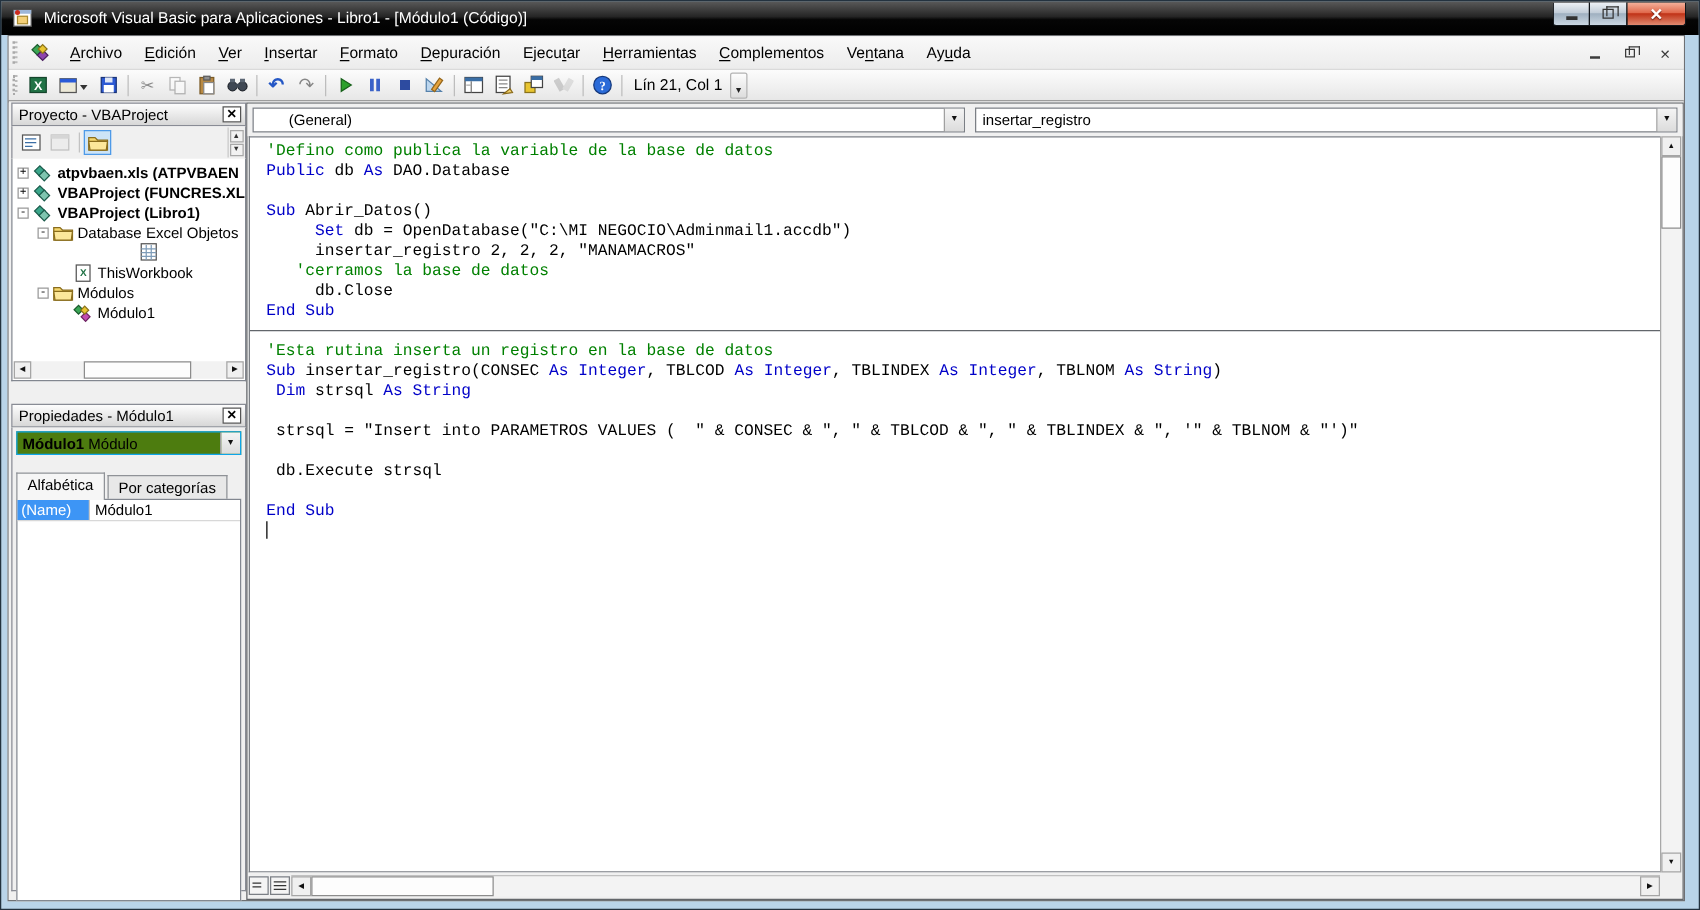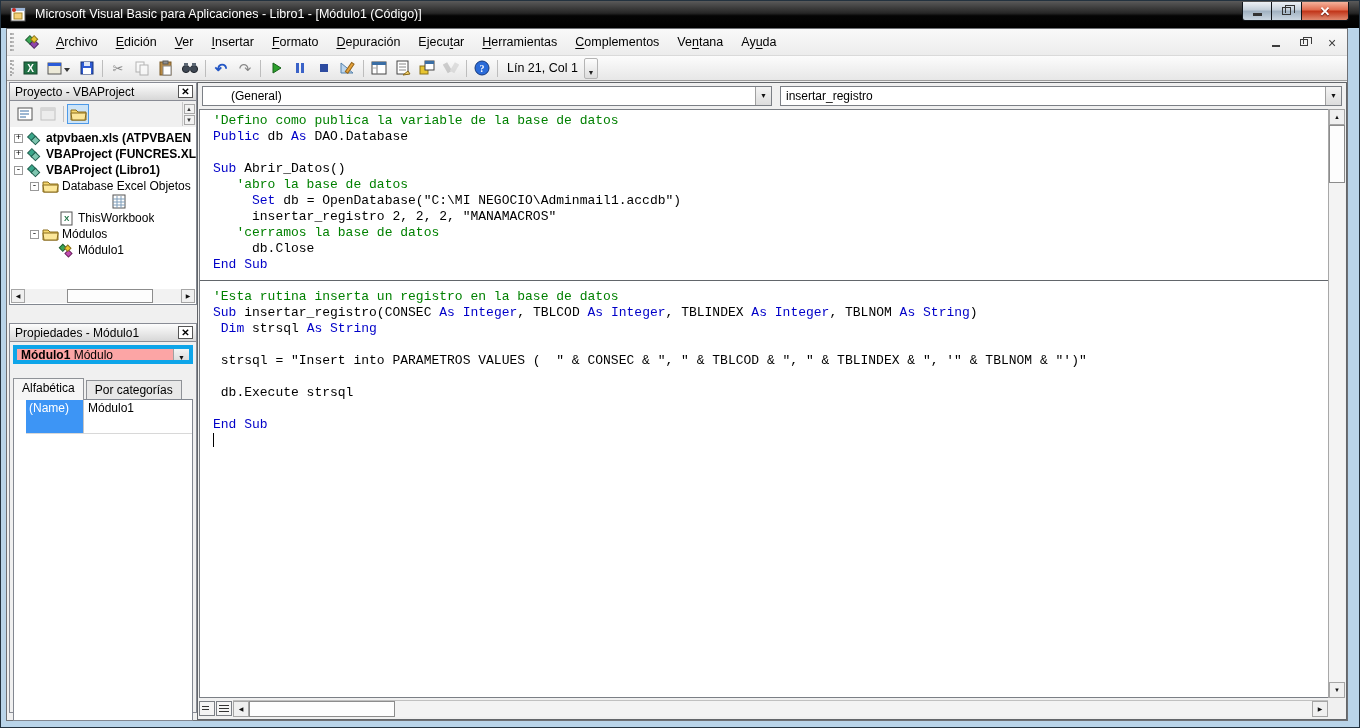--- a/index.html
+++ b/index.html
@@ -68,28 +68,28 @@
   .tree-row .exp { width:9px; height:9px; border:1px solid #999; background:#fff; font-size:9px; line-height:7px; text-align:center; margin-right:3px; flex:none; font-family:"Liberation Mono",monospace; }
   .tree-row .ticn { width:17px; height:15px; flex:none; margin-right:3px; }
   .tree-row .lbl { overflow:hidden; }
   .tree-hsb { position:absolute; left:1px; right:1px; bottom:1px; height:14px; background:#f2f2f2; display:flex; }
   .sbtn { width:14px; height:14px; background:#f0f0f0; border:1px solid #a5a5a5; font-size:6px; color:#111; text-align:center; line-height:12px; flex:none; }
   .hthumb { width:86px; height:14px; background:#fdfdfd; border:1px solid #8c8c8c; margin-left:42px; }
 
   
   #properties-panel { top:241px; height:392px; }
   .prop-body { background:#f0f0f0; border:1px solid #898c95; border-top:none; height:371px; padding:3px 3px 0 3px; }
-  .obj-combo { height:19px; background:#fca5a5; border:4px solid #0ea5e9; display:flex; align-items:center;justify-content:space-between; }
+  .obj-combo { height:19px; background:#4d7c0f; border:1px solid #0ea5e9; display:flex; align-items:center;justify-content:space-between; }
   .obj-combo .txt { flex:1; padding-left:4px; white-space:nowrap; overflow:hidden; }
   .combo-btn { width:16px; height:100%; background:linear-gradient(#f4f4f4,#dcdcdc); border-left:1px solid #a0a0a0; font-size:7px; text-align:center; line-height:17px; color:#111; flex:none; }
   .tabs { display:flex; margin-top:4px; height:32px; align-items:flex-end; }
   .tab { padding:2px 8px 3px 8px; border:1px solid #8f9297; border-bottom:none; background:#e8e8e8; font-size:12px; margin-right:2px; }
   .tab.active { background:#f6f6f6; padding-bottom:5px; position:relative; z-index:2; }
   .prop-grid { background:#fff; border:1px solid #828790; height:322px; margin-top:-1px; position:relative; z-index:1; }
-  .prow { height:34px; display:flex; border-bottom:1px solid #d8d8d8; font-size:12px;margin-left:12px; }
+  .prow { height:17px; display:flex; border-bottom:1px solid #d8d8d8; font-size:12px; }
   .prow .pname { width:58px; padding:1px 3px; background:#3d95f5; color:#fff; border-right:1px solid #c6c6c6; }
   .prow .pval { flex:1; padding:1px 4px; }
 
   
   .codewin { position:absolute; left:190px; top:0; width:1150px; height:638px; background:#f0f0f0; border:1px solid #63666a; }
   .combo-row { height:26px; display:flex; align-items:center; padding:0 4px; gap:8px; background:#f0f0f0; }
   .combo { height:20px; background:#fff; border:1px solid #7b7f85; display:flex; align-items:center; font-size:12px; }
   .combo .txt { flex:1; padding-left:5px; white-space:nowrap; overflow:hidden; }
   #combo-general { width:570px;padding-left:23px; }
   #combo-proc { flex:1; }
@@ -487,21 +487,20 @@
           <span class="txt">insertar_registro</span>
           <div class="combo-btn">▼</div>
         </div>
       </div>
 
       <div class="code-area" id="code-area">
           <div class="cl"><span class="c-cm">'Defino como publica la variable de la base de datos</span></div>
           <div class="cl"><span class="c-kw">Public</span><span class="c-tx"> db </span><span class="c-kw">As</span><span class="c-tx"> DAO.Database</span></div>
           <div class="cl"></div>
           <div class="cl"><span class="c-kw">Sub</span><span class="c-tx"> Abrir_Datos()</span></div>
-          <div class="cl"><span class="c-cm">   'abro la base de datos</span></div>
           <div class="cl"><span class="c-tx">     </span><span class="c-kw">Set</span><span class="c-tx"> db = OpenDatabase("C:\MI NEGOCIO\Adminmail1.accdb")</span></div>
           <div class="cl"><span class="c-tx">     insertar_registro 2, 2, 2, "MANAMACROS"</span></div>
           <div class="cl"><span class="c-cm">   'cerramos la base de datos</span></div>
           <div class="cl"><span class="c-tx">     db.Close</span></div>
           <div class="cl"><span class="c-kw">End Sub</span></div>
           <div class="cl proc-sep"></div>
           <div class="cl"><span class="c-cm">'Esta rutina inserta un registro en la base de datos</span></div>
           <div class="cl"><span class="c-kw">Sub</span><span class="c-tx"> insertar_registro(CONSEC </span><span class="c-kw">As</span><span class="c-tx"> </span><span class="c-kw">Integer</span><span class="c-tx">, TBLCOD </span><span class="c-kw">As</span><span class="c-tx"> </span><span class="c-kw">Integer</span><span class="c-tx">, TBLINDEX </span><span class="c-kw">As</span><span class="c-tx"> </span><span class="c-kw">Integer</span><span class="c-tx">, TBLNOM </span><span class="c-kw">As</span><span class="c-tx"> </span><span class="c-kw">String</span><span class="c-tx">)</span></div>
           <div class="cl"><span class="c-tx"> </span><span class="c-kw">Dim</span><span class="c-tx"> strsql </span><span class="c-kw">As</span><span class="c-tx"> </span><span class="c-kw">String</span></div>
           <div class="cl"></div>

